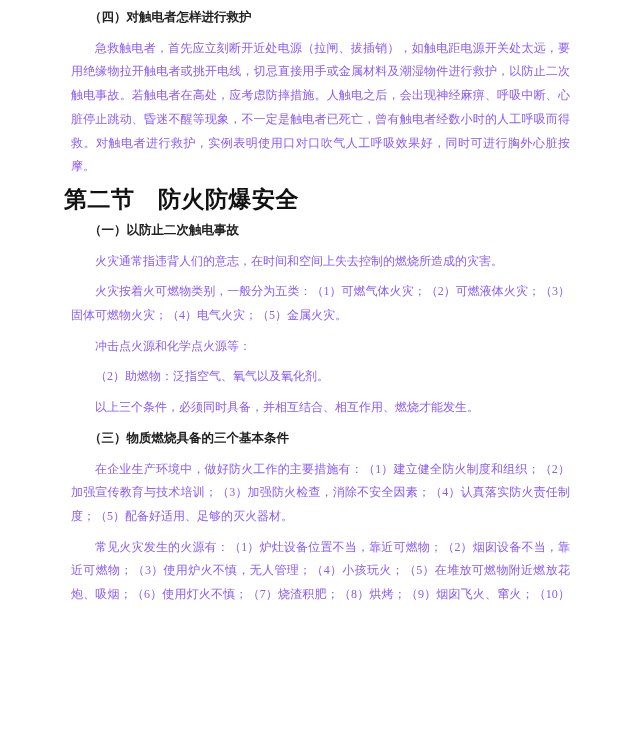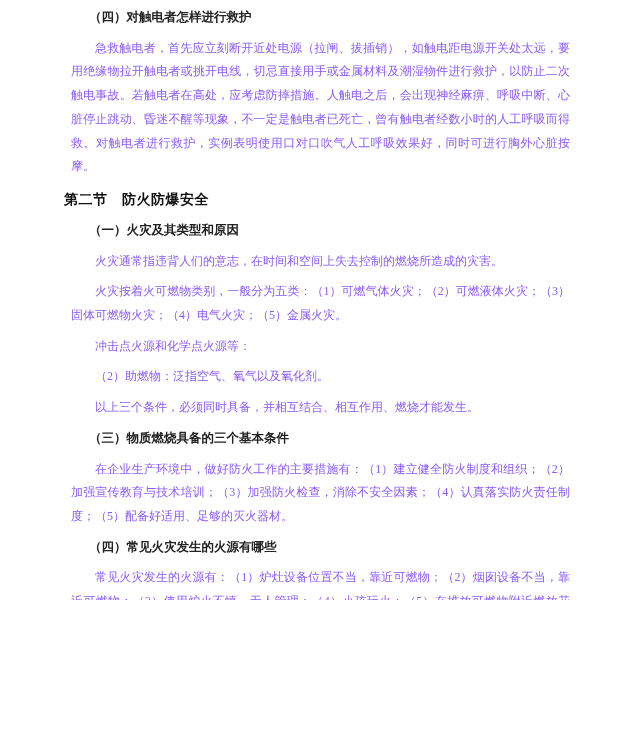--- a/index.html
+++ b/index.html
@@ -36,21 +36,21 @@
     margin: 0;
     font-size: 12.5px;
     font-weight: bold;
     line-height: 23.7px;
     text-indent: 2em;
     color: #222222;
   }
   .section-title {
     margin: 4px 0 6px 0;
     font-family: "Liberation Sans", "DejaVu Sans", sans-serif;
-    font-size: 14px;
+    font-size: 23px;
     font-weight: bold;
     line-height: 27px;
     color: #111111;
     text-indent: 0;
     letter-spacing: 0.5px;
   }
   .watermark {
     position: absolute;
     right: 10px;
     bottom: 8px;
@@ -74,26 +74,25 @@
 </head>
 <body>
 
 <div class="page">
 
   <div class="content">
 
   <p class="subheading">（四）对触电者怎样进行救护</p>
       <p class="paragraph">急救触电者，首先应立刻断开近处电源（拉闸、拔插销），如触电距电源开关处太远，要用绝缘物拉开触电者或挑开电线，切忌直接用手或金属材料及潮湿物件进行救护，以防止二次触电事故。若触电者在高处，应考虑防摔措施。人触电之后，会出现神经麻痹、呼吸中断、心脏停止跳动、昏迷不醒等现象，不一定是触电者已死亡，曾有触电者经数小时的人工呼吸而得救。对触电者进行救护，实例表明使用口对口吹气人工呼吸效果好，同时可进行胸外心脏按摩。</p>
       <h2 class="section-title">第二节　防火防爆安全</h2>
-      <p class="subheading">（一）火灾及其类型和原因</p>
+      <p class="subheading">（一）以防止二次触电事故</p>
       <p class="paragraph">火灾通常指违背人们的意志，在时间和空间上失去控制的燃烧所造成的灾害。</p>
       <p class="paragraph">火灾按着火可燃物类别，一般分为五类：（1）可燃气体火灾；（2）可燃液体火灾；（3）固体可燃物火灾；（4）电气火灾；（5）金属火灾。</p>
       <p class="paragraph">冲击点火源和化学点火源等：</p>
       <p class="paragraph">（2）助燃物：泛指空气、氧气以及氧化剂。</p>
       <p class="paragraph">以上三个条件，必须同时具备，并相互结合、相互作用、燃烧才能发生。</p>
       <p class="subheading">（三）物质燃烧具备的三个基本条件</p>
       <p class="paragraph">在企业生产环境中，做好防火工作的主要措施有：（1）建立健全防火制度和组织；（2）加强宣传教育与技术培训；（3）加强防火检查，消除不安全因素；（4）认真落实防火责任制度；（5）配备好适用、足够的灭火器材。</p>
-      <p class="subheading">（四）常见火灾发生的火源有哪些</p>
       <p class="paragraph">常见火灾发生的火源有：（1）炉灶设备位置不当，靠近可燃物；（2）烟囱设备不当，靠近可燃物；（3）使用炉火不慎，无人管理；（4）小孩玩火；（5）在堆放可燃物附近燃放花炮、吸烟；（6）使用灯火不慎；（7）烧渣积肥；（8）烘烤；（9）烟囱飞火、窜火；（10）死灰复燃；（11）电气设备安装使用不当；（l2）机器摩擦发热；（13）熬炼；（l4）焊接；（15）静电放电；（l6）粉尘爆炸着火；（l7）违反操作规程，将可相互产生化学反应放热作用的物品混放在一起。</p>
     </div>
 
 
 </div>
 
 </body></html>

